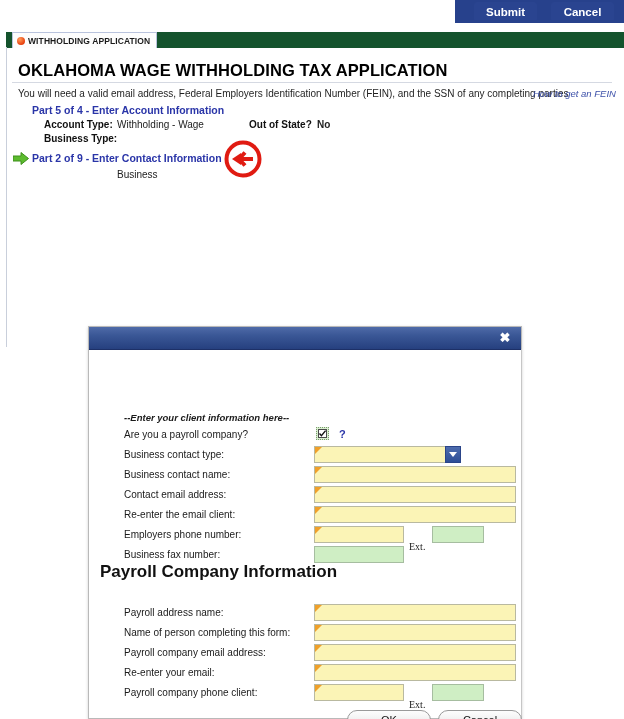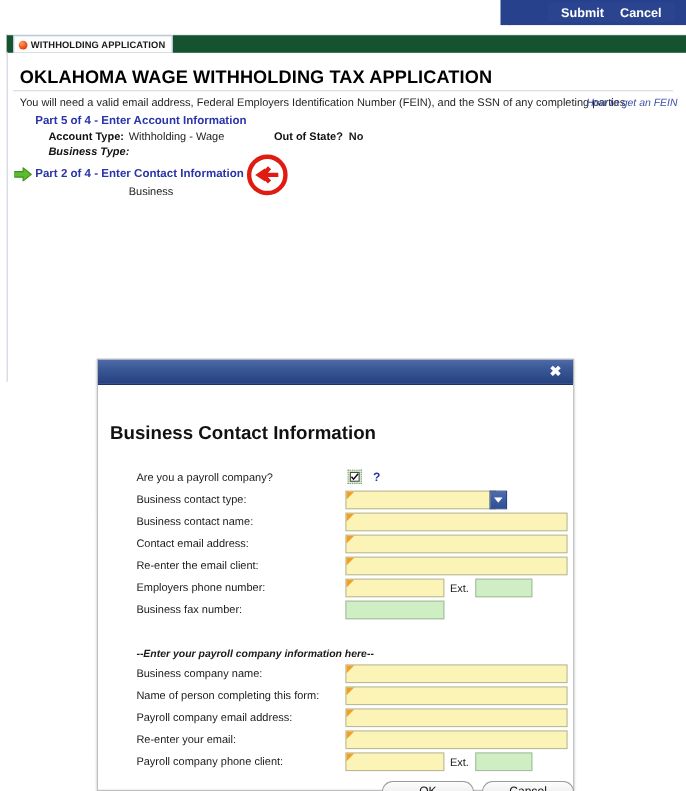--- a/index.html
+++ b/index.html
@@ -44,21 +44,21 @@
     text-align: center;
     color: #ffffff;
     font-size: 11.5px;
     font-weight: bold;
     background: #2a4490;
     border: 1px solid #2a4490;
     border-radius: 3px 3px 0 0;
     cursor: pointer;
     box-sizing: border-box;
   }
-  #submit-button { left: 498px; width: 63px; }
+  #submit-button { left: 474px; width: 63px; }
   #cancel-button { left: 551px; width: 63px; }
 
   #top-divider {
     position: absolute;
     left: 0; top: 23px;
     width: 624px; height: 2px;
     background: #ffffff;
   }
 
   
@@ -158,21 +158,21 @@
     white-space: nowrap;
   }
   .kv-value {
     position: absolute;
     font-size: 10px;
     color: #222222;
     white-space: nowrap;
   }
   #account-type-label  { left: 44px;  top: 119px; }
   #account-type-value  { left: 117px; top: 119px; }
-  #business-type-label { left: 44px;  top: 133px; font-style: italic; }
+  #business-type-label { left: 44px;  top: 133px; }
   #business-type-value { left: 117px; top: 133px; margin-top: 36px; }
   #out-of-state-label  { left: 249px; top: 119px; }
   #out-of-state-value  { left: 317px; top: 119px; font-weight: bold; }
 
   #part2-arrow {
     position: absolute;
     left: 13px; top: 152px;
     width: 16px; height: 13px;
   }
   #part2-heading {
@@ -280,23 +280,24 @@
   
   .field-box.required::before {
     content: "";
     position: absolute;
     left: 0; top: 0;
     border-top: 7px solid #f0a02a;
     border-right: 7px solid transparent;
   }
   .ext-label {
     position: absolute;
-    top: 4px;
+    top: 15px;
     font-size: 10px;
     color: #1a1a1a;
+    font-family: Liberation Serif, serif;
   }
   #contact-type-dropdown-arrow {
     position: absolute;
     width: 16px; height: 17px;
     background: linear-gradient(to bottom, #4d6cae 0%, #2e4e96 100%);
     border: 1px solid #2a4488;
     box-sizing: border-box;
     display: flex;
     align-items: center;
     justify-content: center;
@@ -380,39 +381,39 @@
 <div class="kv-value" id="business-type-value">Business</div>
 
 <div class="kv-label" id="out-of-state-label">Out of State?</div>
 <div class="kv-value" id="out-of-state-value">No</div>
 
 <div id="part2-arrow">
   <svg width="16" height="13" viewBox="0 0 16 13">
     <path d="M0 4 L8 4 L8 0.5 L15.5 6.5 L8 12.5 L8 9 L0 9 Z" fill="#5cbb2e" stroke="#3e8f1c" stroke-width="1"></path>
   </svg>
 </div>
-<div id="part2-heading">Part 2 of 4 - Enter Contact Information</div>
+<div id="part2-heading">Part 2 of 9 - Enter Contact Information</div>
 
 <div id="annotation-marker">
   <svg width="40" height="40" viewBox="0 0 40 40">
     <circle cx="20" cy="20" r="16.5" fill="none" stroke="#e01b12" stroke-width="4"></circle>
     <path d="M30 20 L16 20 M16 20 L22 13.5 M16 20 L22 26.5" fill="none" stroke="#e01b12" stroke-width="4" stroke-linecap="butt"></path>
     <path d="M9 20 L18 14 L18 26 Z" fill="#e01b12"></path>
   </svg>
 </div>
 
 <div id="dialog">
   <div id="dialog-titlebar">
     <div id="dialog-close-button">✖</div>
   </div>
   <div id="dialog-scroll-edge"></div>
 
   <div id="dialog-body">
 
-    <div class="section-heading" id="business-section-heading">Business Contact Information</div>
+    <div class="section-subheading" id="business-section-subheading">--Enter your client information here--</div>
 
     <div class="field-row" style="top:76px">
       <span class="field-label">Are you a payroll company?</span>
       <span id="checkbox-payroll-company" style="left:227px; top:1px">
         <span id="checkbox-inner">
           <svg width="9" height="9" viewBox="0 0 9 9" style="position:absolute;left:-1px;top:-1px">
             <path d="M1.5 4.5 L3.4 6.6 L7.6 1.6" fill="none" stroke="#111" stroke-width="1.4"></path>
           </svg>
         </span>
       </span>
@@ -449,24 +450,24 @@
       <span class="field-box required" style="left:225px; top:0; width:90px"></span>
       <span class="ext-label" style="left:320px">Ext.</span>
       <span class="field-box optional" style="left:343px; top:0; width:52px"></span>
     </div>
 
     <div class="field-row" style="top:196px">
       <span class="field-label">Business fax number:</span>
       <span class="field-box optional" style="left:225px; top:0; width:90px"></span>
     </div>
 
-    <div class="section-subheading" id="payroll-section-subheading">--Enter your payroll company information here--</div>
+    <div class="section-heading" id="payroll-section-heading">Payroll Company Information</div>
 
     <div class="field-row" style="top:254px">
-      <span class="field-label">Business company name:</span>
+      <span class="field-label">Payroll address name:</span>
       <span class="field-box required" style="left:225px; top:0; width:202px"></span>
     </div>
 
     <div class="field-row" style="top:274px">
       <span class="field-label">Name of person completing this form:</span>
       <span class="field-box required" style="left:225px; top:0; width:202px"></span>
     </div>
 
     <div class="field-row" style="top:294px">
       <span class="field-label">Payroll company email address:</span>

